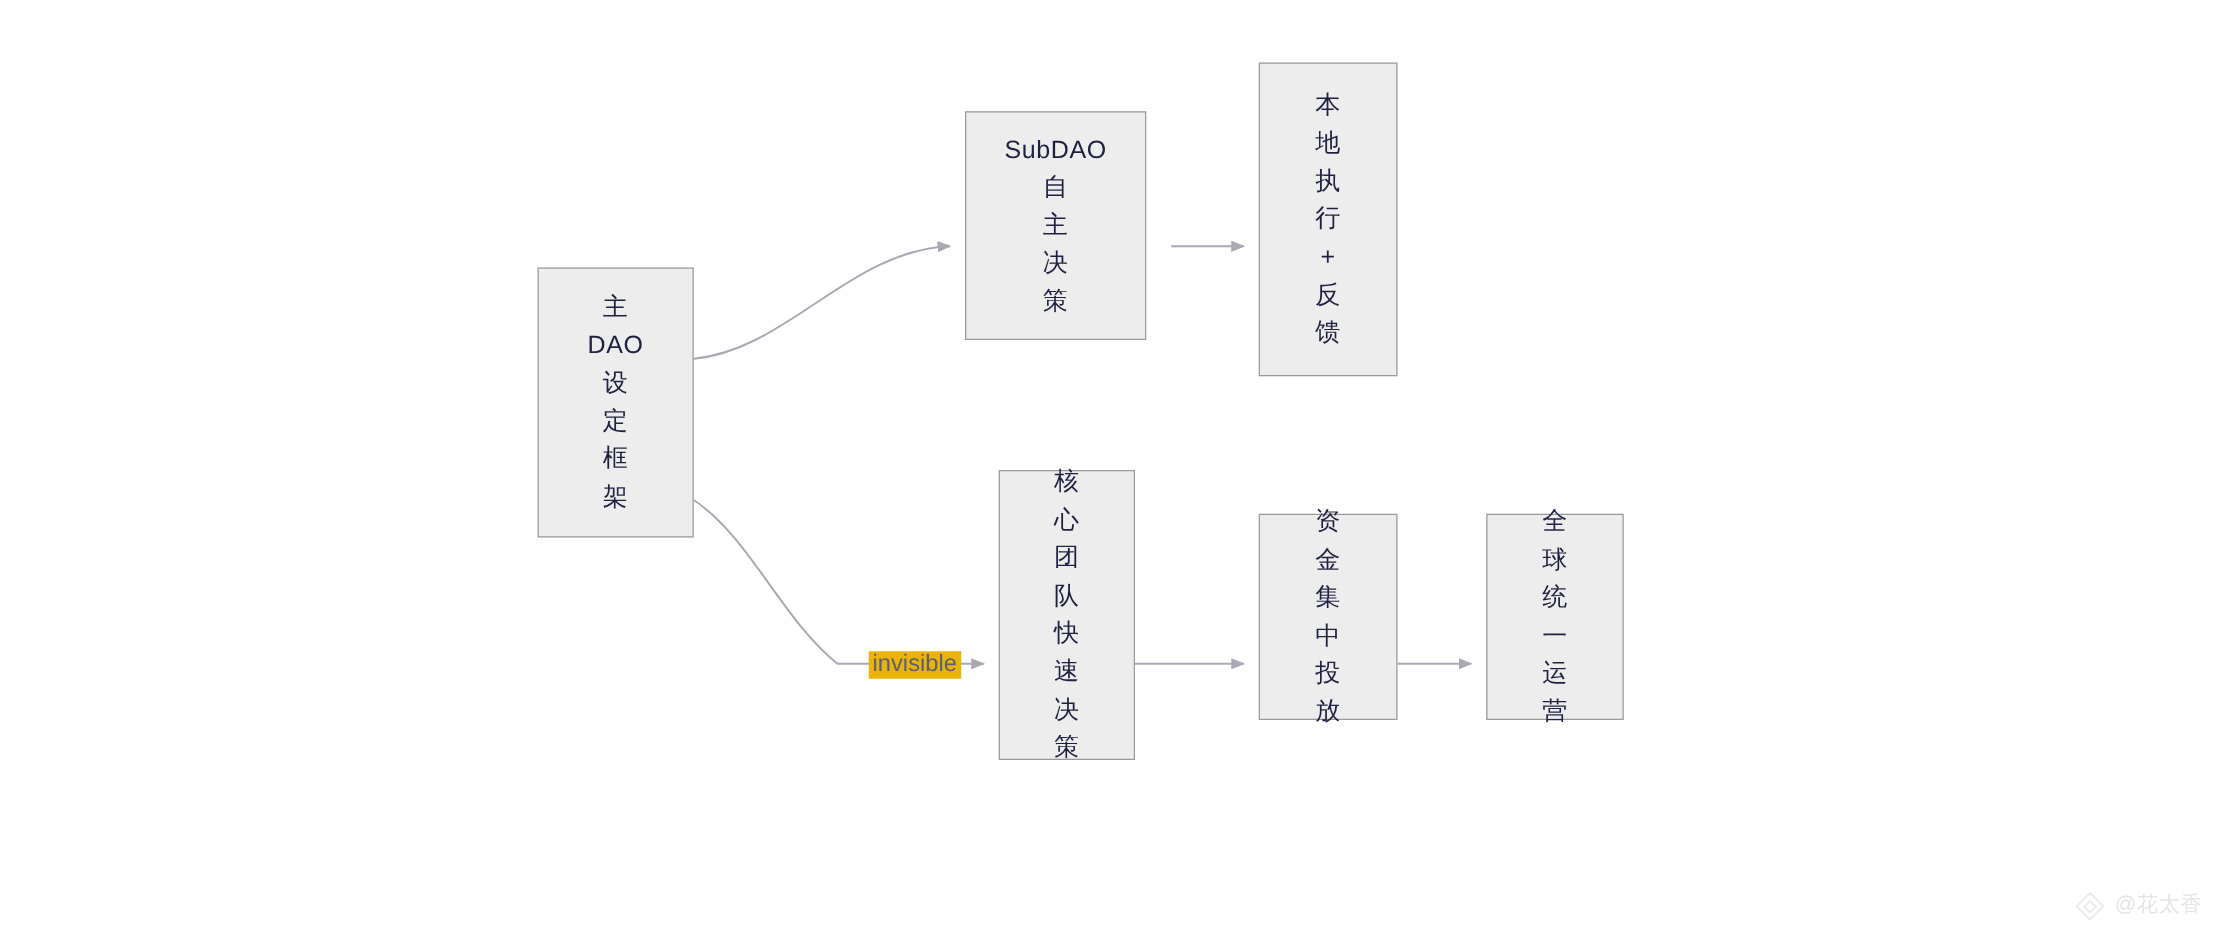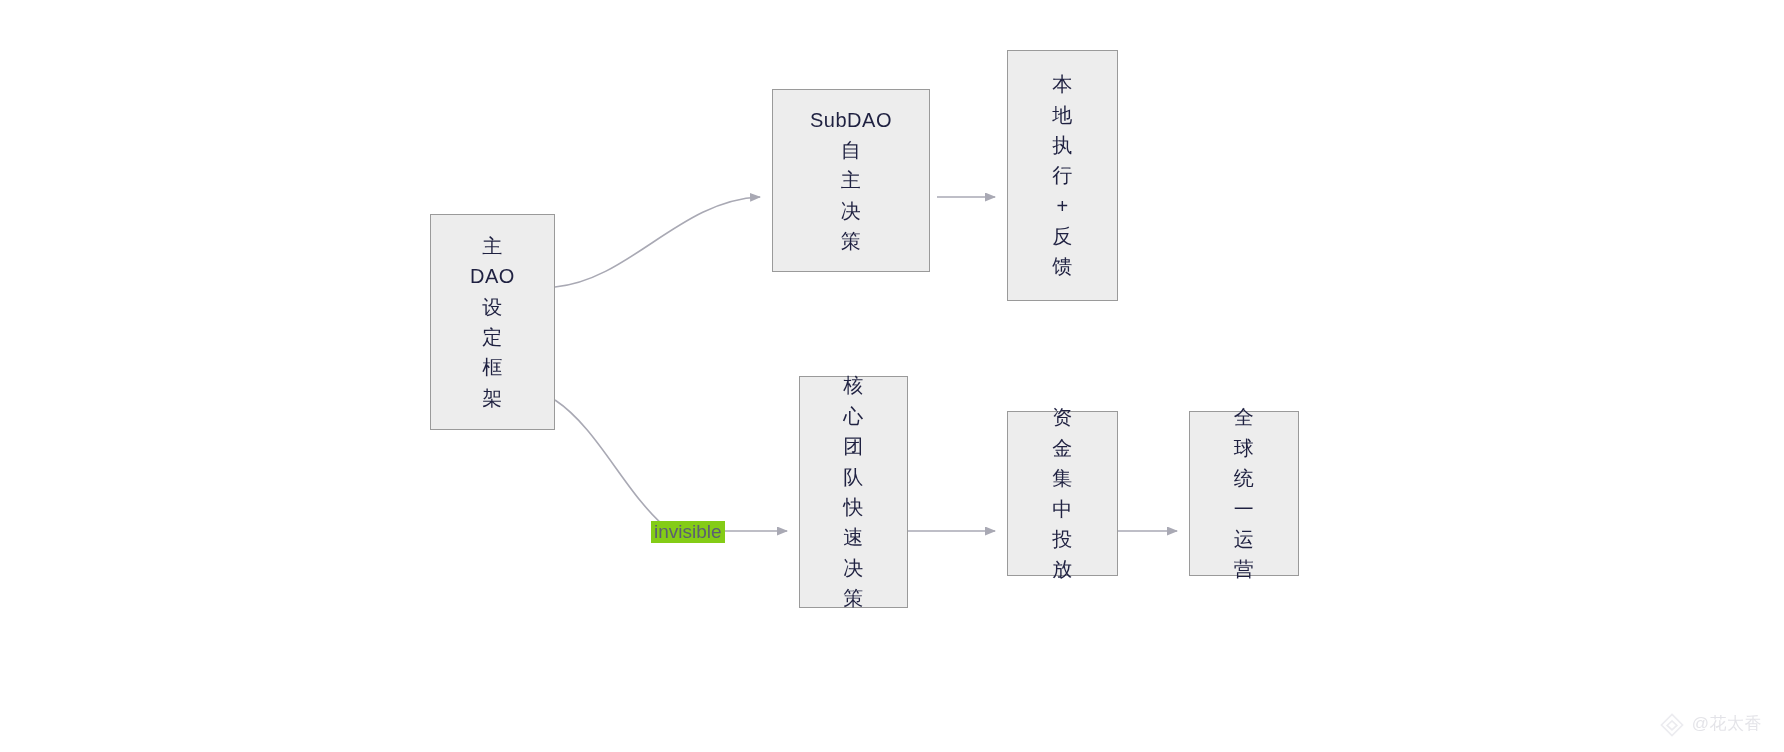--- a/index.html
+++ b/index.html
@@ -51,23 +51,24 @@
     font-size: 20px;
     letter-spacing: 0.5px;
     white-space: pre-line;
     color: #1f2141;
   }
 
   .edge-label {
     position: absolute;
     font-size: 19px;
     color: #5b5f72;
-    background: #84cc16;
+    background: #eab308;
     padding: 0 3px;
     white-space: nowrap;
+    margin-left: 44px;
   }
 
   .watermark {
     position: absolute;
     right: 22px;
     bottom: 14px;
     display: flex;
     gap: 7px;
     opacity: 0.5;
   }
@@ -107,21 +108,21 @@
 
   <div class="node" style="left:430px; top:214px; width:125px; height:216px;">
     <span class="node-label">主
 DAO
 设
 定
 框
 架</span>
   </div>
 
-  <div class="node" style="left:772px; top:89px; width:158px; height:183px;">
+  <div class="node" style="left:772px; top:89px; width:145px; height:183px;">
     <span class="node-label">SubDAO
 自
 主
 决
 策</span>
   </div>
 
   <div class="node" style="left:1007px; top:50px; width:111px; height:251px;">
     <span class="node-label">本
 地

